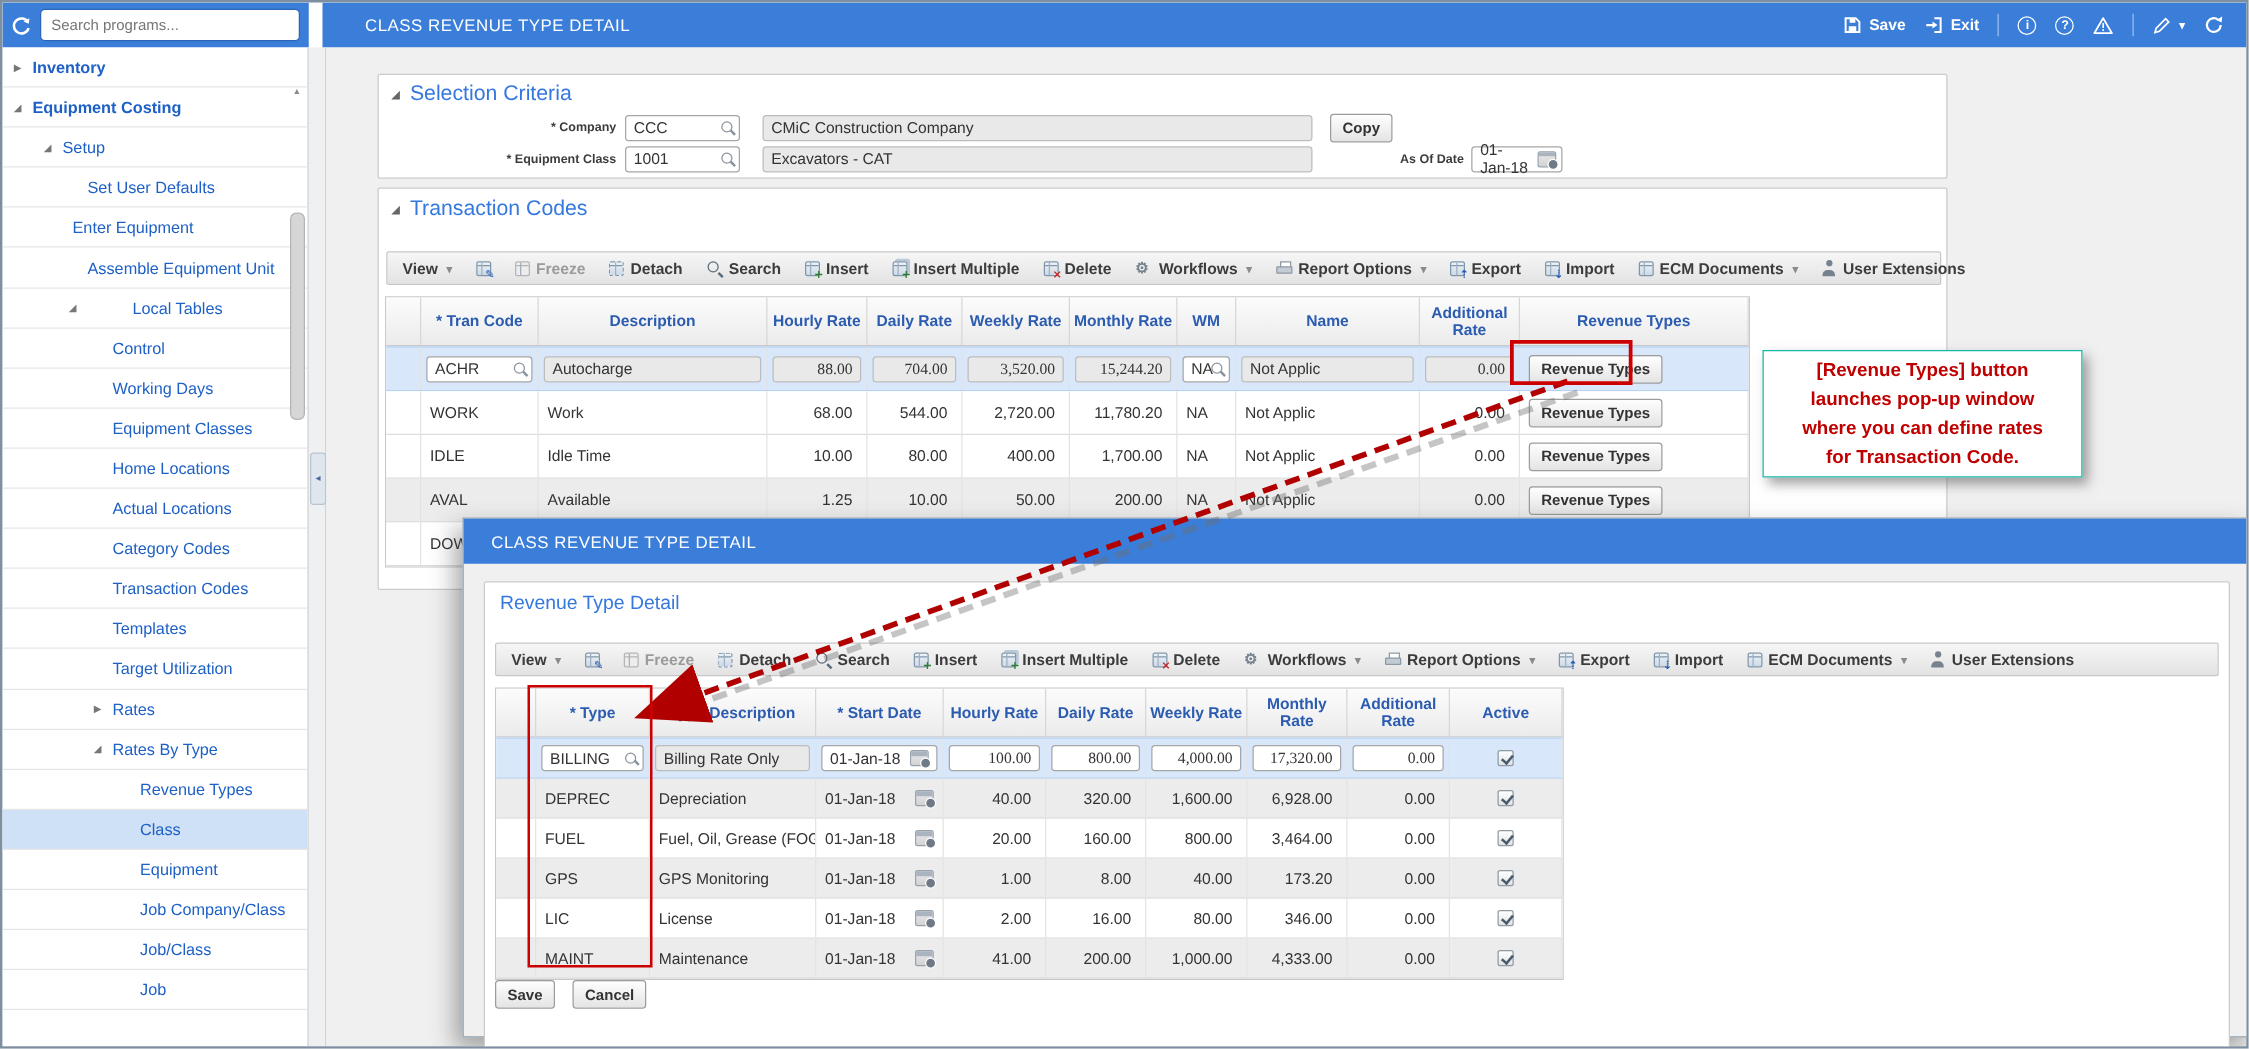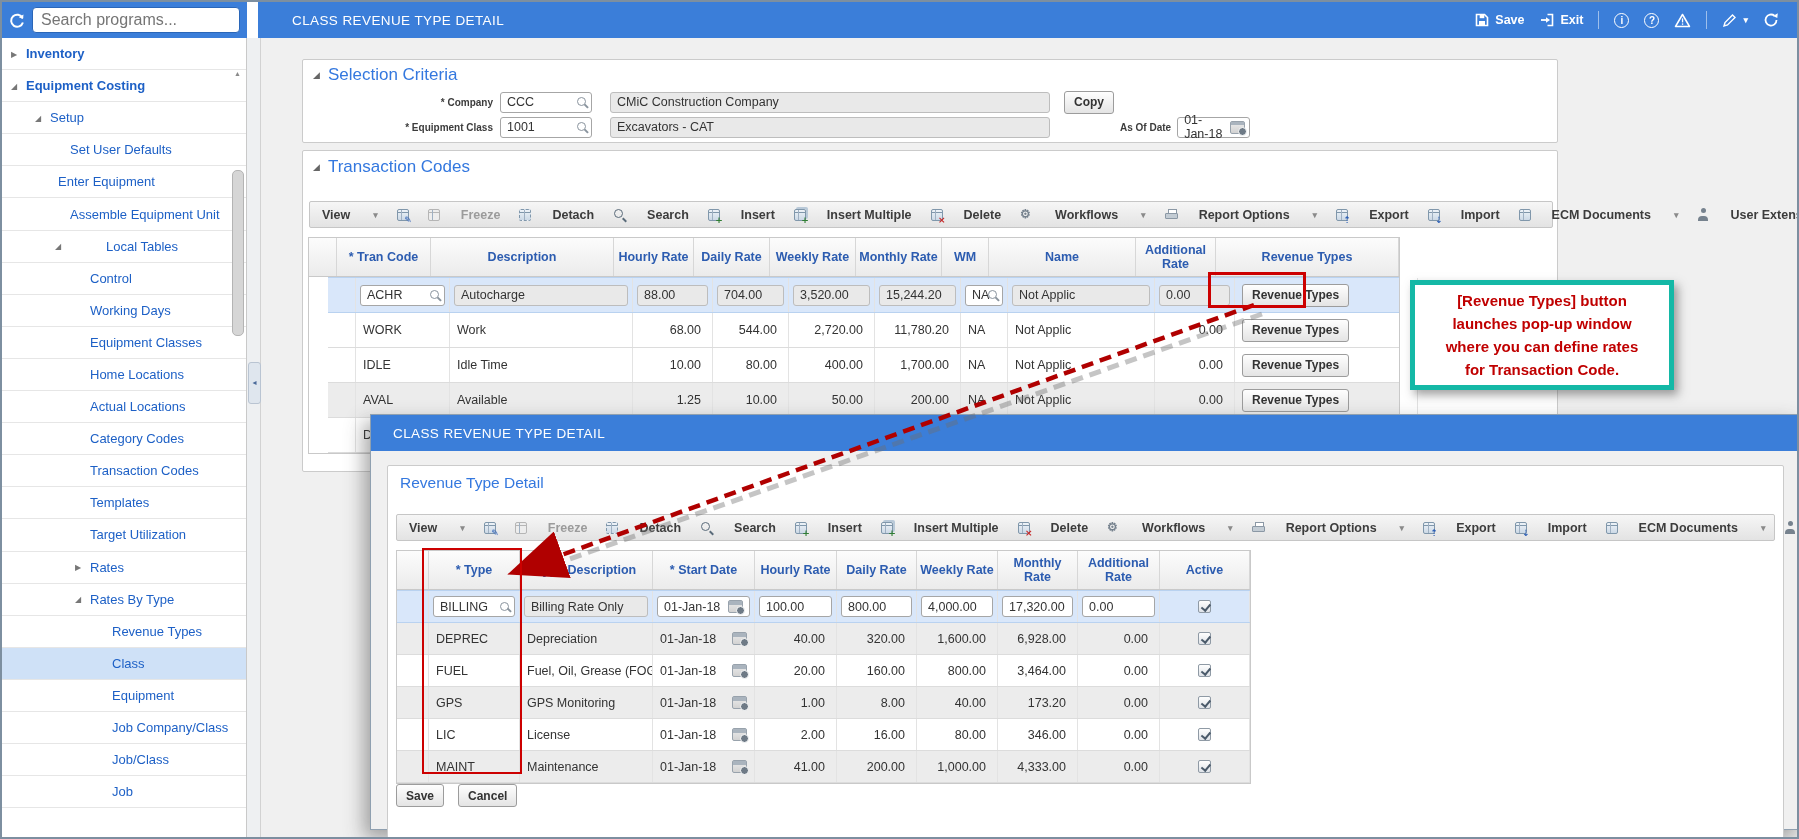--- a/index.html
+++ b/index.html
@@ -9,21 +9,21 @@
   .tl-bar{position:absolute;left:0;top:0;width:245px;height:36px;background:#3b7ed9;display:flex;align-items:center;}
   .tm-bar{position:absolute;left:256px;top:0;right:0;height:36px;background:#3b7ed9;display:flex;align-items:center;color:#fff;}
   .tm-title{margin-left:34px;font-size:13.5px;letter-spacing:.4px;}
   .tm-right{margin-left:auto;display:flex;align-items:center;gap:15px;padding-right:18px;}
   .tm-btn{display:flex;align-items:center;gap:6px;font-size:12.5px;font-weight:bold;color:#fff;cursor:default;}
   .tm-sep{width:1px;height:18px;background:rgba(255,255,255,.5);}
   .circ-ic{width:15px;height:15px;border:1.5px solid #fff;border-radius:50%;font:bold 10px/14px "Liberation Sans",sans-serif;
            text-align:center;color:#fff;box-sizing:border-box;}
   .search-wrap{margin-left:6px;position:relative;width:208px;height:26px;}
   .search-wrap input{width:100%;height:100%;box-sizing:border-box;border:1px solid #2a66b8;border-radius:4px;
-      padding:0 8px;font-size:16px;color:#555;font-family:"Liberation Sans",sans-serif;}
+      padding:0 8px;font-size:12px;color:#555;font-family:"Liberation Sans",sans-serif;}
   
   .sidebar{position:absolute;left:0;top:36px;width:245px;bottom:0;background:#fff;border-right:1px solid #c9c9c9;box-sizing:border-box;}
   .nav-item{position:relative;height:32.1px;border-bottom:1px solid #e6e6e6;display:flex;align-items:center;box-sizing:border-box;cursor:default;}
   .nav-item.sel{background:#cfe1f7;}
   .nav-label{font-size:13px;color:#1d60c6;white-space:nowrap;}
   .nav-label.bold{font-weight:bold;}
   .tri{position:absolute;top:50%;transform:translateY(-50%);font-size:8px;color:#777;}
   .scroll-up{position:absolute;left:230px;top:66px;width:11px;height:12px;font-size:7px;color:#8a8a8a;text-align:center;line-height:12px;}
   .scroll-thumb{position:absolute;left:230px;top:168px;width:10px;height:164px;background:#d6d6d6;border:1px solid #b4b4b4;border-radius:5px;}
   .splitter{position:absolute;left:245px;top:36px;width:14px;bottom:0;background:#eef0f2;border-right:1px solid #d2d2d2;box-sizing:border-box;}
@@ -35,35 +35,35 @@
   #panel-selection{left:300px;top:57px;width:1256px;height:84px;}
   #panel-trans{left:300px;top:148px;width:1256px;height:322px;}
   .sec-head{position:absolute;display:flex;align-items:center;gap:8px;}
   .sec-tri{font-size:9px;color:#666;}
   .sec-title{font-size:17px;color:#3478df;}
   .fld-row{position:absolute;left:0;height:22px;display:flex;align-items:center;}
   .fld-label{font-size:10px;font-weight:bold;color:#3c3c3c;text-align:right;}
   .ibox{position:relative;height:21px;border:1px solid #a6a6a6;border-radius:3px;background:#fff;display:flex;align-items:center;
         padding:0 6px;font-size:12.5px;color:#333;box-sizing:border-box;}
   .ibox.ro{background:#e9e9e9;border-color:#bdbdbd;}
-  .ibox.num{}
+  .ibox.num{justify-content:flex-end;font-family:Liberation Serif, serif;}
   .mag{position:absolute;right:5px;top:50%;margin-top:-5px;width:7px;height:7px;border:1.5px solid #8a949e;border-radius:50%;box-sizing:content-box;}
   .mag::after{content:'';position:absolute;width:4.5px;height:1.6px;background:#8a949e;right:-3.5px;bottom:-1.5px;transform:rotate(45deg);}
   .btn{height:23px;display:inline-flex;align-items:center;padding:0 9px;font-size:12px;font-weight:bold;color:#333;
        background:linear-gradient(#fefefe,#e4e4e4);border:1px solid #9c9c9c;border-radius:3px;box-sizing:border-box;cursor:default;}
   .cal{position:relative;width:15px;height:13px;border:1px solid #98a2ac;border-radius:2px;background:linear-gradient(#ececec,#d2d2d2);
        box-sizing:border-box;flex:none;}
   .cal::before{content:'';position:absolute;left:0;right:0;top:0;height:3.5px;background:#aab4be;}
   .cal::after{content:'';position:absolute;right:-3px;bottom:-3px;width:7px;height:7px;border-radius:50%;background:#6e7a86;border:1px solid #fff;}
   .chk{position:relative;width:13px;height:13px;border:1px solid #8f9aa5;border-radius:2px;background:linear-gradient(#fefefe,#dfe3e8);box-sizing:border-box;}
   .chk::after{content:'';position:absolute;left:3.5px;top:0.5px;width:3.5px;height:7px;border:solid #4a5a6a;border-width:0 2px 2px 0;transform:rotate(40deg);}
   
   .toolbar{position:absolute;height:27px;background:linear-gradient(#f6f6f6,#e3e3e3);border:1px solid #c6c6c6;border-radius:2px;
            display:flex;align-items:center;gap:19px;padding:0 12px;box-sizing:border-box;}
-  .tb-item{display:flex;align-items:center;gap:21px;font-size:12.5px;font-weight:bold;color:#3c3c3c;white-space:nowrap;cursor:default;}
+  .tb-item{display:flex;align-items:center;gap:5px;font-size:12.5px;font-weight:bold;color:#3c3c3c;white-space:nowrap;cursor:default;}
   .tb-item.disabled{color:#9b9b9b;}
   .tb-caret{font-size:9px;color:#8a8a8a;margin-left:2px;}
   .ic{display:inline-block;position:relative;vertical-align:middle;}
   .sheet{width:12px;height:12px;border:1px solid #8097ab;border-radius:2px;background:linear-gradient(#eef3f8,#ccd9e6);box-sizing:border-box;}
   .sheet::before{content:'';position:absolute;left:0;right:0;top:2.5px;height:1px;background:#8097ab;}
   .sheet::after{content:'';position:absolute;top:0;bottom:0;left:3.5px;width:1px;background:#9fb0c2;}
   .sheet.dis{border-color:#b5b5b5;background:#ededed;}
   .sheet.dis::before{background:#b5b5b5;}
   .sheet.dbl{box-shadow:2px -2px 0 #b9c9d8;}
   .sheet.dash{border-style:dashed;}
@@ -81,36 +81,36 @@
   .ic-person::after{content:'';position:absolute;left:1px;bottom:0;width:10px;height:5px;border-radius:4px 4px 0 0;background:#76828e;}
   
   .grid-table{position:absolute;border:1px solid #c9c9c9;background:#fff;box-sizing:content-box;}
   .g-row{display:grid;}
   .mt .g-row{grid-template-columns:28px 94px 183px 80px 76px 86px 86px 47px 147px 80px 183px;}
   .pt .g-row{grid-template-columns:32px 91px 133px 102px 82px 80px 81px 80px 82px 90px;}
   .g-head{height:38px;background:linear-gradient(#fcfcfc,#ebebeb);border-bottom:1px solid #c9c9c9;}
   .hcell{display:flex;align-items:center;justify-content:center;text-align:center;font-size:12.5px;font-weight:bold;color:#2c5cb0;
          border-right:1px solid #d7d7d7;line-height:14px;padding:2px;box-sizing:border-box;}
   .g-body-row{border-bottom:1px solid #dcdcdc;background:#fff;}
-  .mt .g-body-row{height:34px;margin-left:19px;} .pt .g-body-row{height:31px;}
+  .mt .g-body-row{height:34px;} .pt .g-body-row{height:31px;}
   .g-body-row.shade{background:#ececec;}
   .g-body-row.sel{background:#d9e7fa;border-top:1px solid #b9d2f0;border-bottom:1px solid #b9d2f0;}
   .cell{display:flex;align-items:center;border-right:1px solid #e3e3e3;padding:0 7px;font-size:12.5px;color:#333;
         box-sizing:border-box;overflow:hidden;white-space:nowrap;}
   .cell.num{justify-content:flex-end;padding-right:11px;}
   .cell.ctr{justify-content:center;}
   .cell.boxed{padding:0 4px;}
   .cell.boxed .ibox{width:100%;}
   
   .popup{position:absolute;left:368px;top:412px;width:1431px;height:416px;background:#f0f0f0;border:1px solid #8fa0b0;
          box-shadow:-6px 8px 18px rgba(60,60,60,.45);box-sizing:border-box;z-index:50;}
   .popup-titlebar{height:36px;background:#3b7ed9;display:flex;align-items:center;color:#fff;font-size:13.5px;letter-spacing:.4px;padding-left:22px;}
   .popup-panel{position:absolute;left:16px;right:16px;top:50px;height:442px;background:#fff;border:1px solid #cbcbcb;border-radius:2px;box-sizing:border-box;}
   
-  .note{position:absolute;left:1408px;top:278px;width:254px;height:100px;background:#fff;border:5px solid #14b8a6;
+  .note{position:absolute;left:1408px;top:278px;width:254px;height:100px;background:#fff;border:1px solid #14b8a6;
         box-shadow:4px 5px 9px rgba(70,70,70,.5);z-index:60;display:flex;flex-direction:column;justify-content:center;}
   .note span{display:block;text-align:center;color:#c00000;font-size:15px;font-weight:bold;line-height:23px;}
   .hl-box{position:absolute;border:3px solid #cc0000;box-sizing:border-box;z-index:70;}
   #hl-button{left:1206px;top:270px;width:98px;height:36px;}
   #hl-type-col{left:420px;top:546px;width:100px;height:226px;border-width:2.5px;}
   #arrow-svg{position:absolute;left:0;top:0;width:1799px;height:839px;z-index:65;pointer-events:none;}
 </style>
 </head>
 <body>
 

